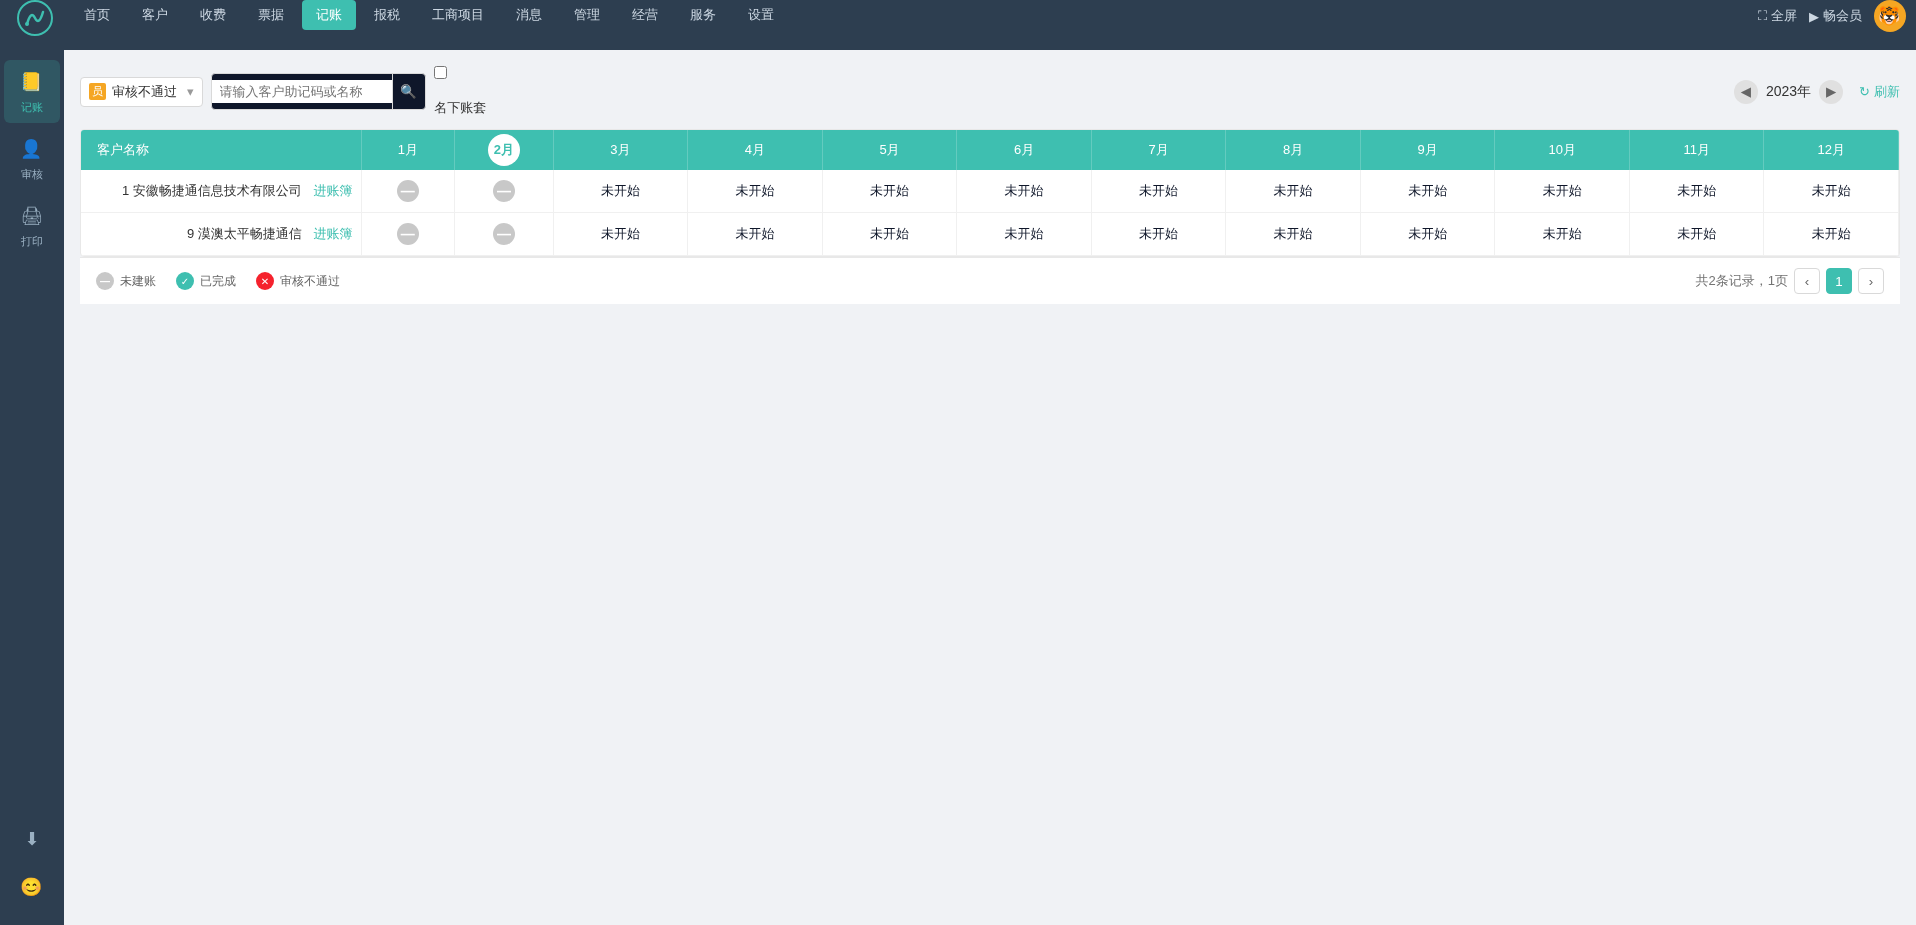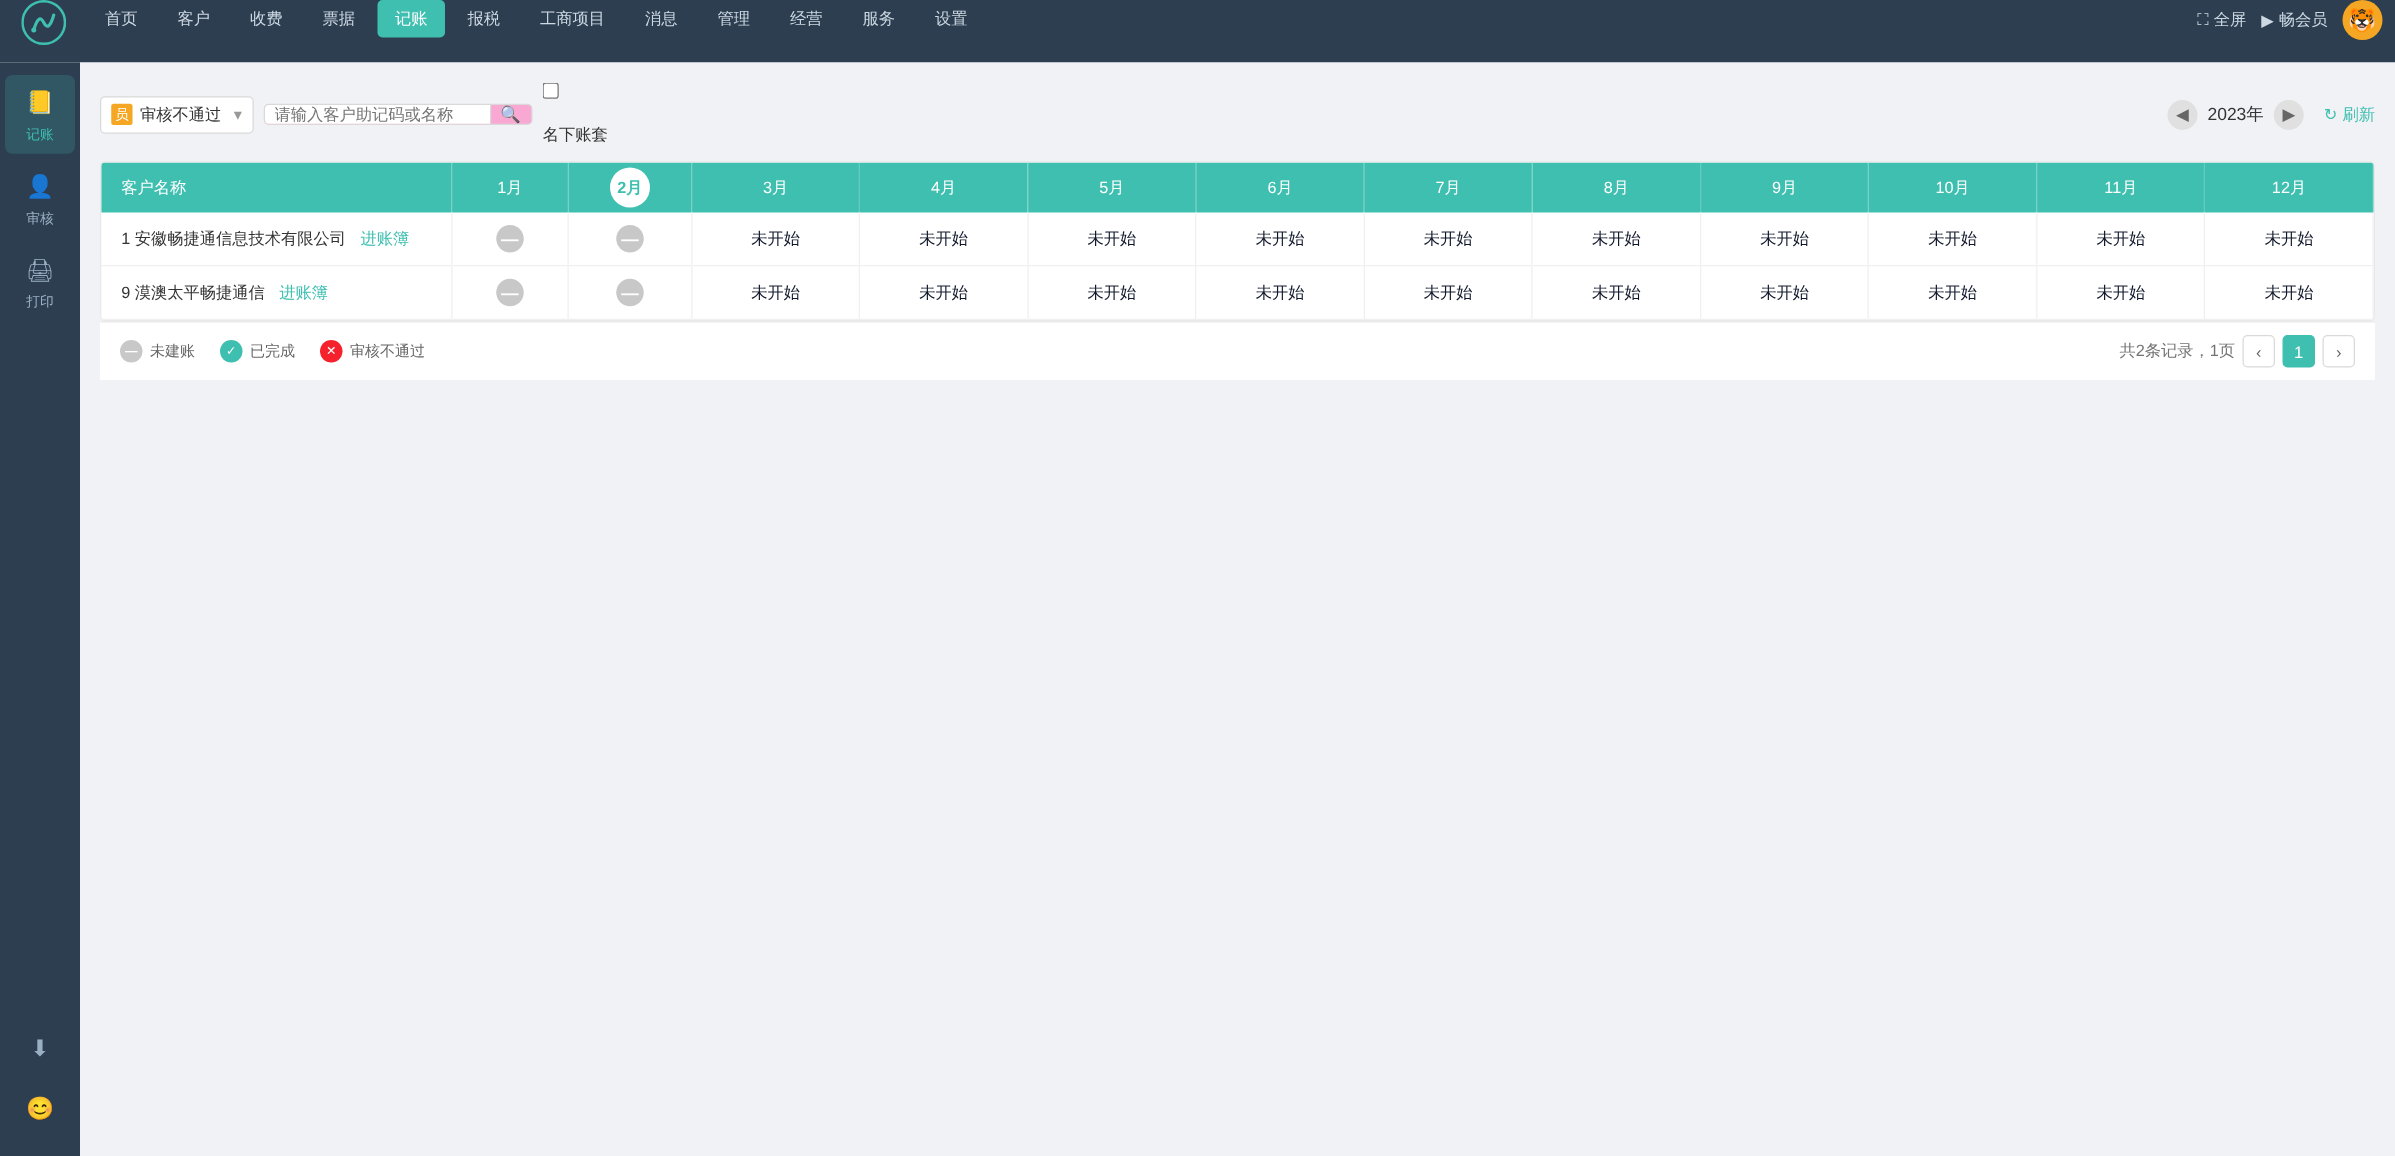--- a/index.html
+++ b/index.html
@@ -136,22 +136,22 @@
       padding: 1px 3px;
       font-size: 11px;
     }
     .employee-select .emp-text { color: #333; font-size: 13px; }
     .employee-select .arrow { color: #999; margin-left: 4px; }
     .search-box {
       display: flex;
       align-items: center;
       border: 1px solid #d9d9d9;
       border-radius: 4px;
-      background: #f9a8d4;
-      height: 17px;
+      background: #0f172a;
+      height: 37px;
       overflow: hidden;
     }
     .search-box input {
       border: none;
       outline: none;
       padding: 4px 8px;
       font-size: 13px;
       width: 180px;
       font-family: inherit;
     }
@@ -250,21 +250,21 @@
       border-bottom: 1px solid #f0f0f0;
     }
     tbody td {
       padding: 10px 8px;
       text-align: center;
       font-size: 13px;
       color: #666;
       border-right: 1px solid #f0f0f0;
     }
     tbody td:first-child {
-      text-align: left;
+      text-align: right;
       padding-left: 16px;
     }
     .client-name { color: #333; }
     .enter-link { color: #3ebfb0; cursor: pointer; margin-left: 8px; }
     .status-dash {
       width: 22px; height: 22px;
       border-radius: 50%;
       background: #c8c8c8;
       display: inline-flex; align-items: center; justify-content: center;
       color: #fff;

